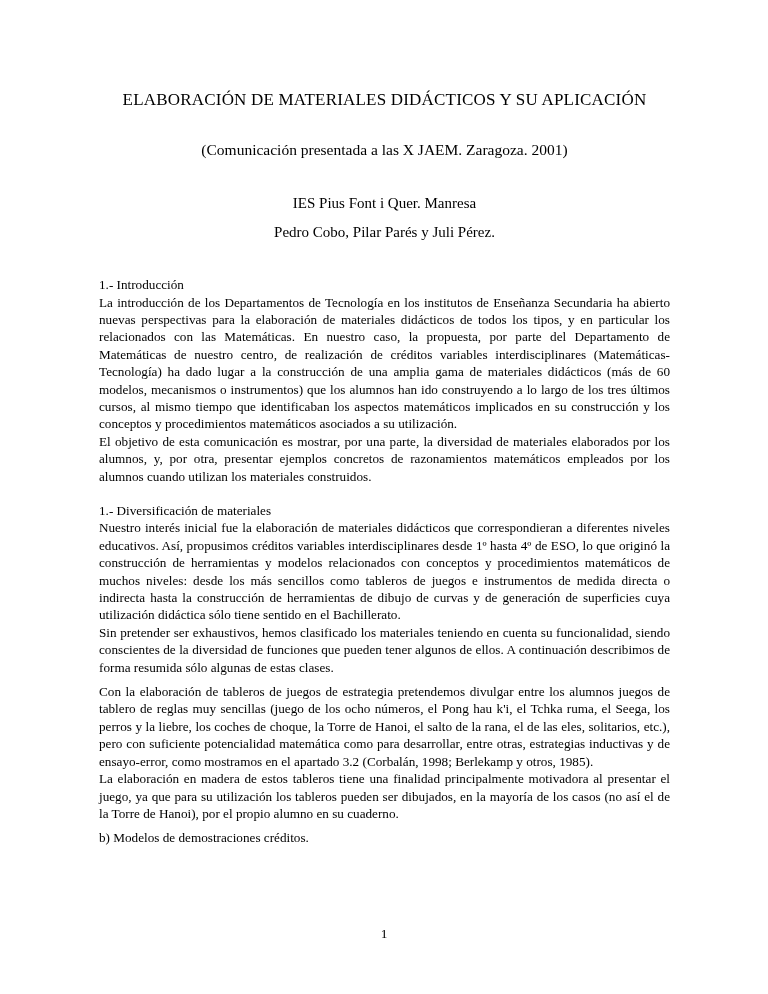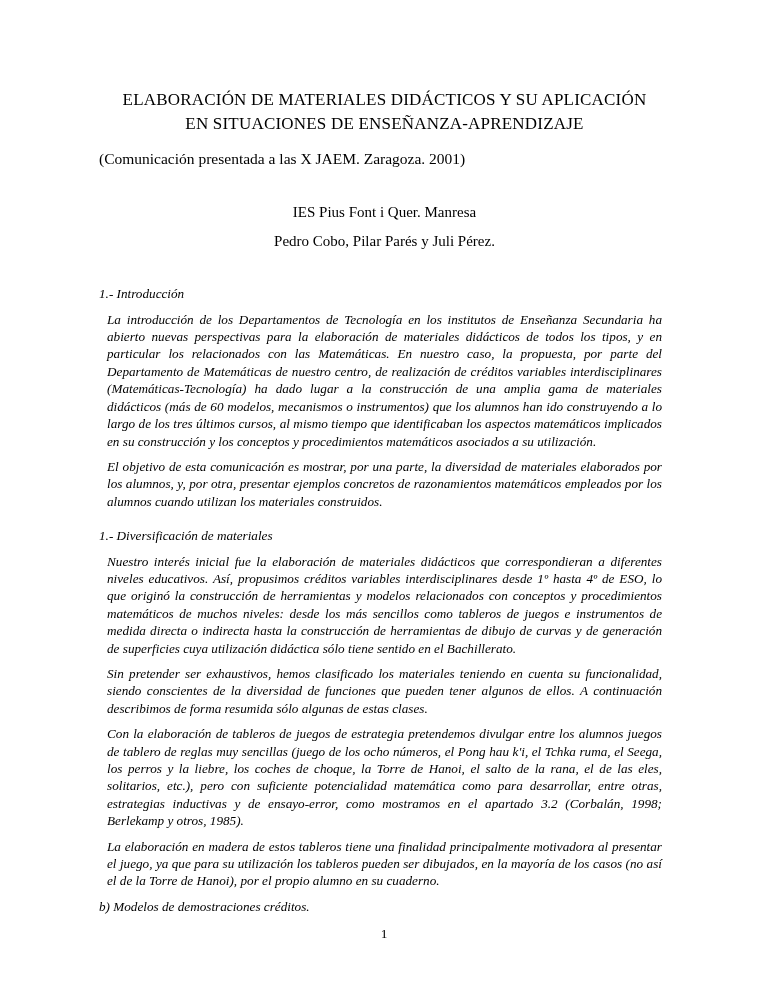--- a/index.html
+++ b/index.html
@@ -21,57 +21,57 @@
   }
   .title {
     margin: 0;
     font-size: 17px;
     font-weight: normal;
     text-align: center;
     line-height: 1.42;
     letter-spacing: 0.2px;
   }
   .subtitle {
-    margin-top: 14px;
+    margin-top: 29px;
     font-size: 15.5px;
+    text-align: center;
   }
   .authors-block {
     margin-top: 30px;
     text-align: center;
     font-size: 15px;
     line-height: 1.9;
   }
   .doc-body {
     margin-top: 30px;
     font-size: 13.2px;
     line-height: 17.4px;
     text-align: justify;
   }
-  .section { margin: 0; font-style: italic; }
+  .section { margin: 0; }
   .gap-full { margin-top: 17px; }
   .gap-small { margin-top: 7px; }
   .section-heading { font-weight: normal; }
-  .doc-body p { margin: 8px; }
+  .doc-body p { margin: 0; }
   .page-number {
     position: absolute;
     left: 0;
     right: 0;
     bottom: 52px;
     text-align: center;
     font-size: 13.5px;
   }
 </style>
 </head>
 <body>
 
 <div class="page">
 
   <h1 class="title">
     <span>ELABORACIÓN DE MATERIALES DIDÁCTICOS Y SU APLICACIÓN</span><br>
-    <span>EN SITUACIONES DE ENSEÑANZA-APRENDIZAJE</span>
   </h1>
 
   <div class="subtitle">(Comunicación presentada a las X JAEM. Zaragoza. 2001)</div>
 
   <div class="authors-block">
     <div>IES Pius Font i Quer. Manresa</div>
     <div>Pedro Cobo, Pilar Parés y Juli Pérez.</div>
   </div>
 
   <div class="doc-body">

